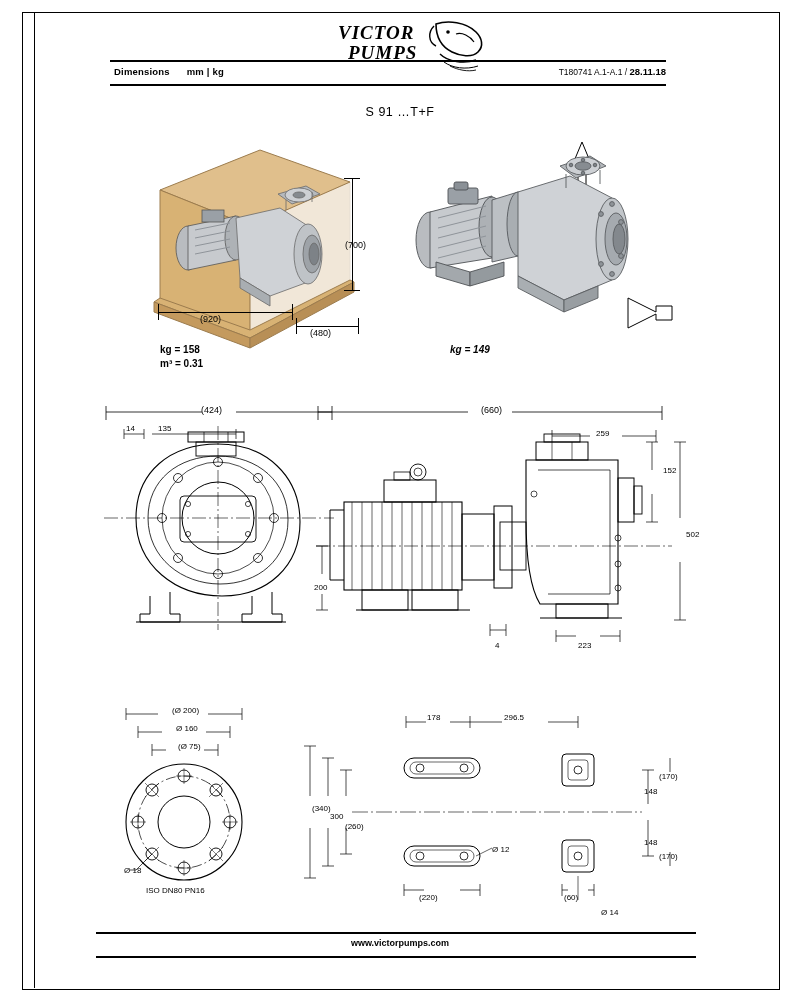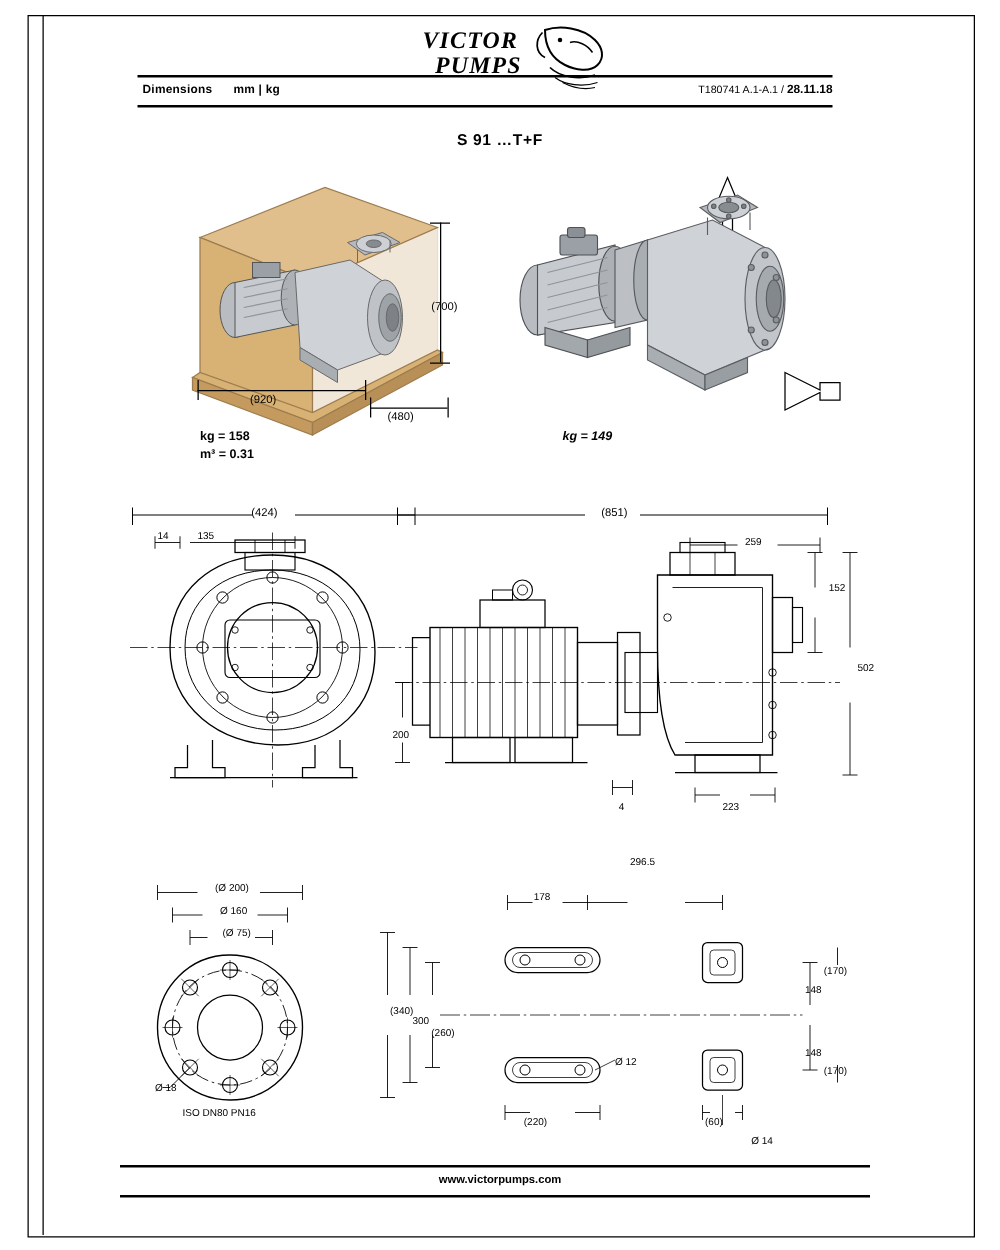--- a/index.html
+++ b/index.html
@@ -15,21 +15,21 @@
   .hdr-left{position:absolute;left:114px;top:66px;font-size:9.5px;font-weight:bold;letter-spacing:.2px;}
   .hdr-left .unit{margin-left:14px;font-weight:bold;}
   .hdr-right{position:absolute;right:134px;top:66px;font-size:8.5px;text-align:right;white-space:nowrap;}
   .hdr-right b{font-size:9.5px;}
 
   .logo{position:absolute;left:330px;top:20px;width:160px;height:48px;}
   .logo .l1{position:absolute;left:8px;top:2px;font-size:19px;font-weight:bold;font-style:italic;letter-spacing:1px;font-family:"Liberation Serif",serif;}
   .logo .l2{position:absolute;left:18px;top:22px;font-size:19px;font-weight:bold;font-style:italic;letter-spacing:1px;font-family:"Liberation Serif",serif;}
   .logo svg{position:absolute;left:96px;top:0px;}
 
-  .title{position:absolute;left:0;top:105px;width:800px;text-align:center;font-size:12.5px;font-weight:bold;letter-spacing:.5px;}
+  .title{position:absolute;left:0;top:105px;width:800px;text-align:center;font-size:12.5px;font-weight:normal;letter-spacing:.5px;}
 
   
   .lbl{position:absolute;font-size:9px;white-space:nowrap;}
   .lbl.s{font-size:8px;}
   .hline{position:absolute;height:1px;background:#000;}
   .vline{position:absolute;width:1px;background:#000;}
 
   .footer-rule{position:absolute;left:96px;width:600px;height:2px;background:#000;}
   .footer-rule.a{top:932px;}
   .footer-rule.b{top:956px;}
@@ -335,21 +335,21 @@
 
       <line x1="190" y1="232" x2="206" y2="232" stroke="#000" stroke-width="0.7"></line>
       <line x1="190" y1="226" x2="190" y2="238" stroke="#000" stroke-width="0.7"></line>
       <line x1="206" y1="226" x2="206" y2="238" stroke="#000" stroke-width="0.7"></line>
       <line x1="256" y1="238" x2="276" y2="238" stroke="#000" stroke-width="0.7"></line>
       <line x1="300" y1="238" x2="320" y2="238" stroke="#000" stroke-width="0.7"></line>
       <line x1="256" y1="232" x2="256" y2="244" stroke="#000" stroke-width="0.7"></line>
       <line x1="320" y1="232" x2="320" y2="244" stroke="#000" stroke-width="0.7"></line>
     </svg>
   </div>
-  <div class="lbl" style="left:481px;top:405px;">(851)</div>
+  <div class="lbl" style="left:481px;top:405px;">(660)</div>
   <div class="lbl s" style="left:596px;top:429px;">259</div>
   <div class="lbl s" style="left:663px;top:466px;">152</div>
   <div class="lbl s" style="left:686px;top:530px;">502</div>
   <div class="lbl s" style="left:314px;top:583px;">200</div>
   <div class="lbl s" style="left:495px;top:641px;">4</div>
   <div class="lbl s" style="left:578px;top:641px;">223</div>
 
   <div style="position:absolute;left:96px;top:700px;">
     <svg width="220" height="200" viewBox="0 0 220 200">
 
@@ -472,21 +472,21 @@
       <line x1="266" y1="190" x2="272" y2="190" stroke="#000" stroke-width="0.7"></line>
       <line x1="292" y1="190" x2="298" y2="190" stroke="#000" stroke-width="0.7"></line>
       <line x1="266" y1="184" x2="266" y2="196" stroke="#000" stroke-width="0.7"></line>
       <line x1="298" y1="184" x2="298" y2="196" stroke="#000" stroke-width="0.7"></line>
 
       <line x1="180" y1="156" x2="196" y2="148" stroke="#000" stroke-width="0.6"></line>
       <line x1="282" y1="176" x2="282" y2="200" stroke="#000" stroke-width="0.6"></line>
     </svg>
   </div>
   <div class="lbl s" style="left:427px;top:713px;">178</div>
-  <div class="lbl s" style="left:504px;top:685px;">296.5</div>
+  <div class="lbl s" style="left:504px;top:713px;">296.5</div>
   <div class="lbl s" style="left:659px;top:772px;">(170)</div>
   <div class="lbl s" style="left:644px;top:787px;">148</div>
   <div class="lbl s" style="left:312px;top:804px;">(340)</div>
   <div class="lbl s" style="left:330px;top:812px;">300</div>
   <div class="lbl s" style="left:345px;top:822px;">(260)</div>
   <div class="lbl s" style="left:644px;top:838px;">148</div>
   <div class="lbl s" style="left:659px;top:852px;">(170)</div>
   <div class="lbl s" style="left:419px;top:893px;">(220)</div>
   <div class="lbl s" style="left:564px;top:893px;">(60)</div>
   <div class="lbl s" style="left:492px;top:845px;">Ø 12</div>

